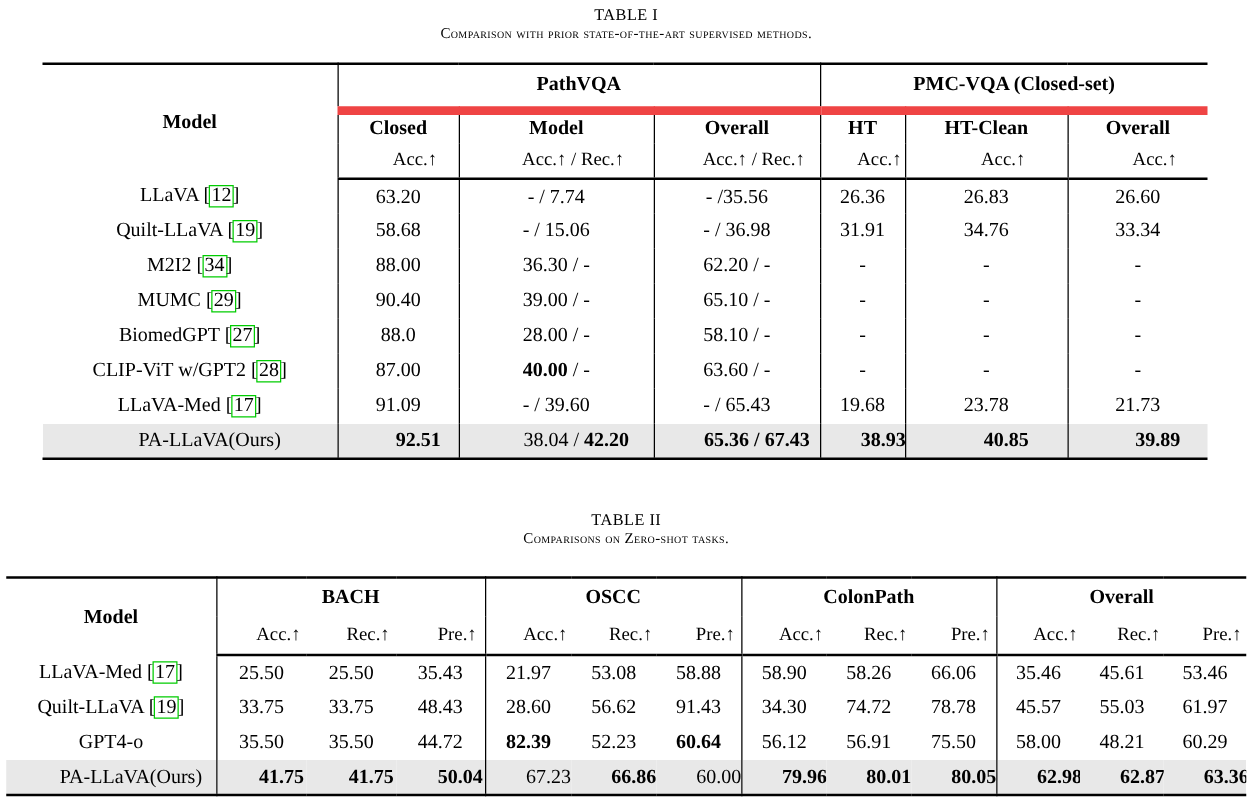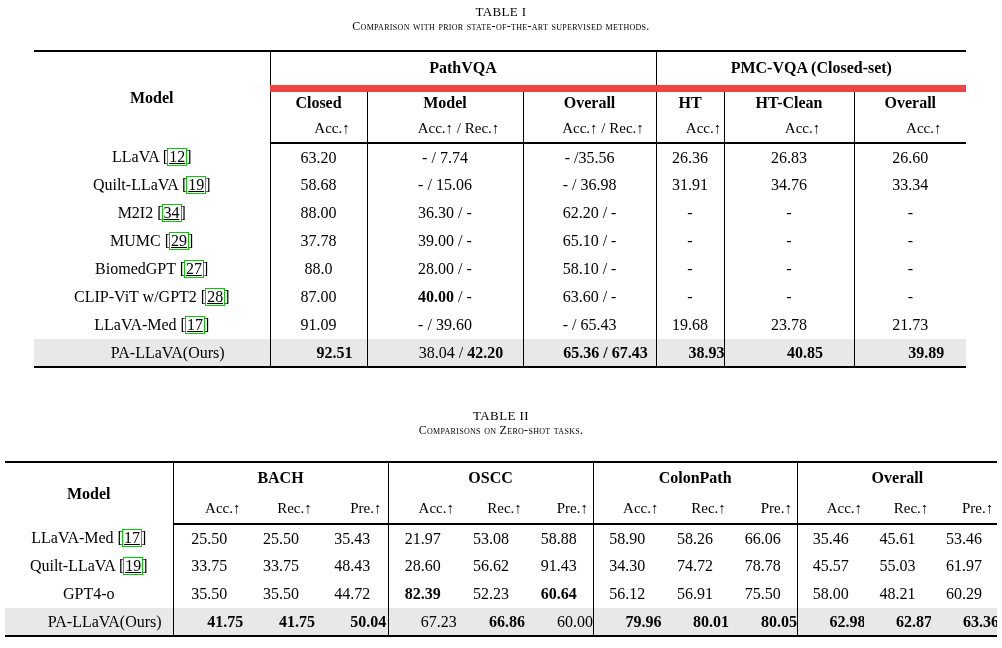--- a/index.html
+++ b/index.html
@@ -32,21 +32,20 @@
 
   #table2 .grp-row { height:31px; }
   #table2 .met-row { height:31px; }
   #table2 tbody tr { height:28px; }
 
   tr.hl td { background:var(--hl, #e8e8e8);padding-left:32px; }
 
   .cite-box {
     display:inline-block; line-height:0.95; padding:0 1px 1px 1px; margin:0 -1px;
     border:1.5px solid var(--cite, #00cc00);
-    text-decoration:underline;
   }
   b { font-weight:bold;text-align:right; }
 </style>
 </head>
 <body>
 
 <div class="page" style="--hl: #e8e8e8; --cite: #00cc00;">
 
   <div class="cap cap-title" style="top:4px;">TABLE I</div>
   <div class="cap cap-sub" style="top:19px;">Comparison with prior state-of-the-art supervised methods.</div>
@@ -107,21 +106,21 @@
           <td>M2I2 [<span class="cite-box">34</span>]</td>
           <td class="vl">88.00</td>
           <td class="vl">36.30 / -</td>
           <td class="vl">62.20 / -</td>
           <td class="vl">-</td>
           <td class="vl">-</td>
           <td class="vl">-</td>
         </tr>
         <tr>
           <td>MUMC [<span class="cite-box">29</span>]</td>
-          <td class="vl">37.78</td>
+          <td class="vl">90.40</td>
           <td class="vl">39.00 / -</td>
           <td class="vl">65.10 / -</td>
           <td class="vl">-</td>
           <td class="vl">-</td>
           <td class="vl">-</td>
         </tr>
         <tr>
           <td>BiomedGPT [<span class="cite-box">27</span>]</td>
           <td class="vl">88.0</td>
           <td class="vl">28.00 / -</td>

